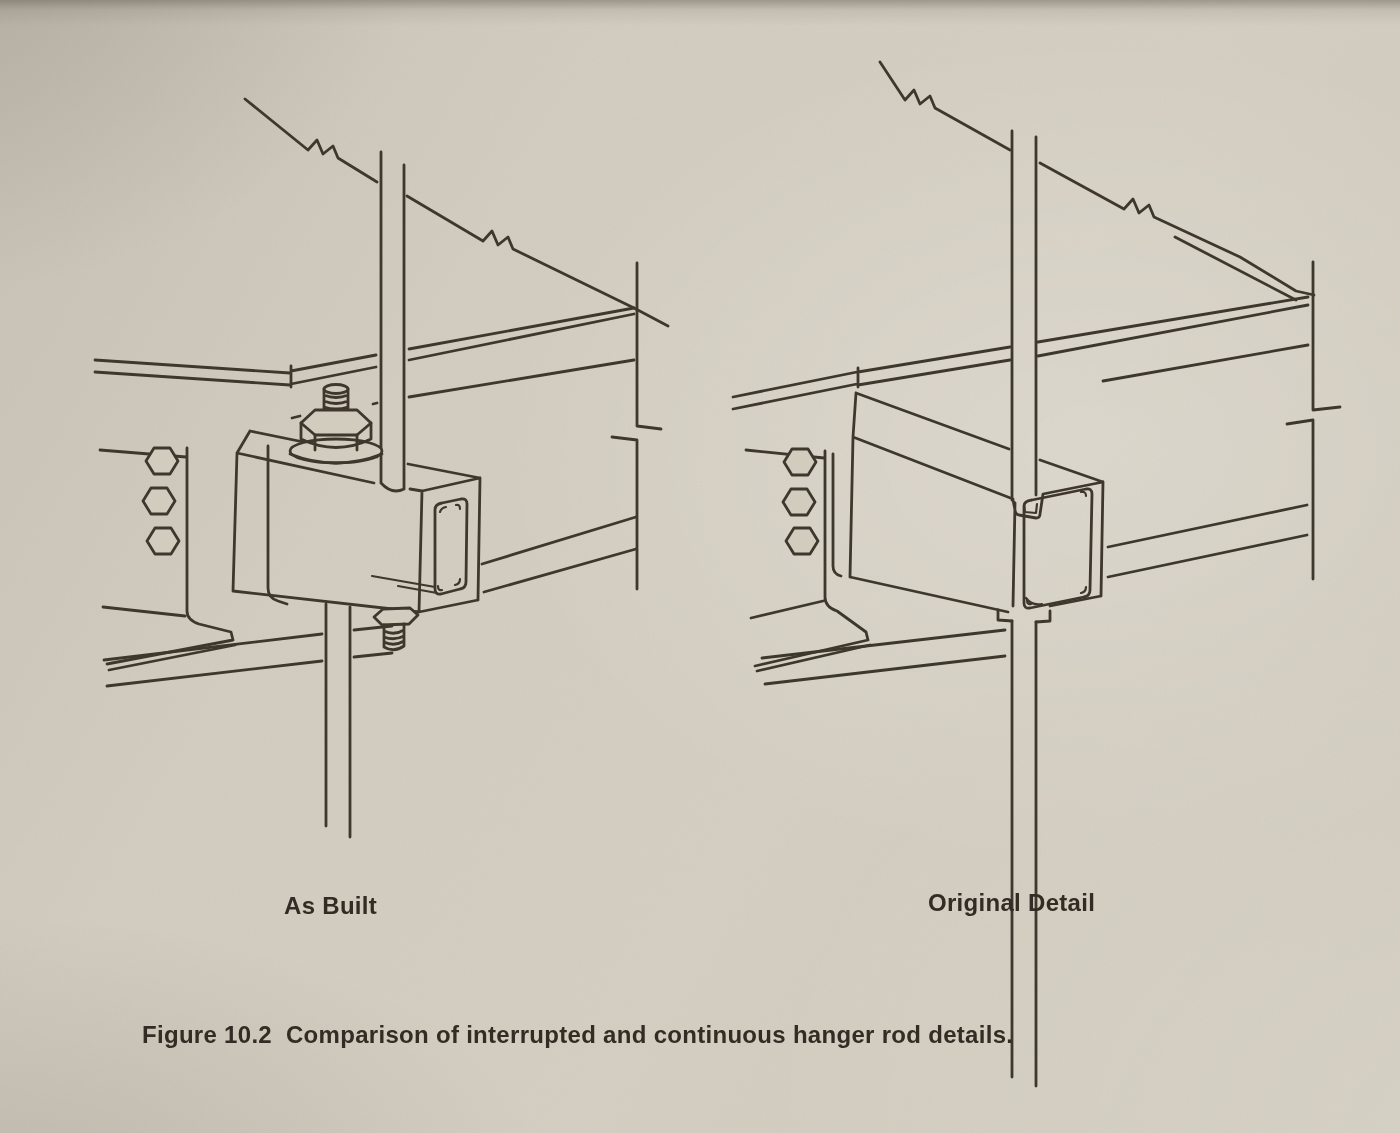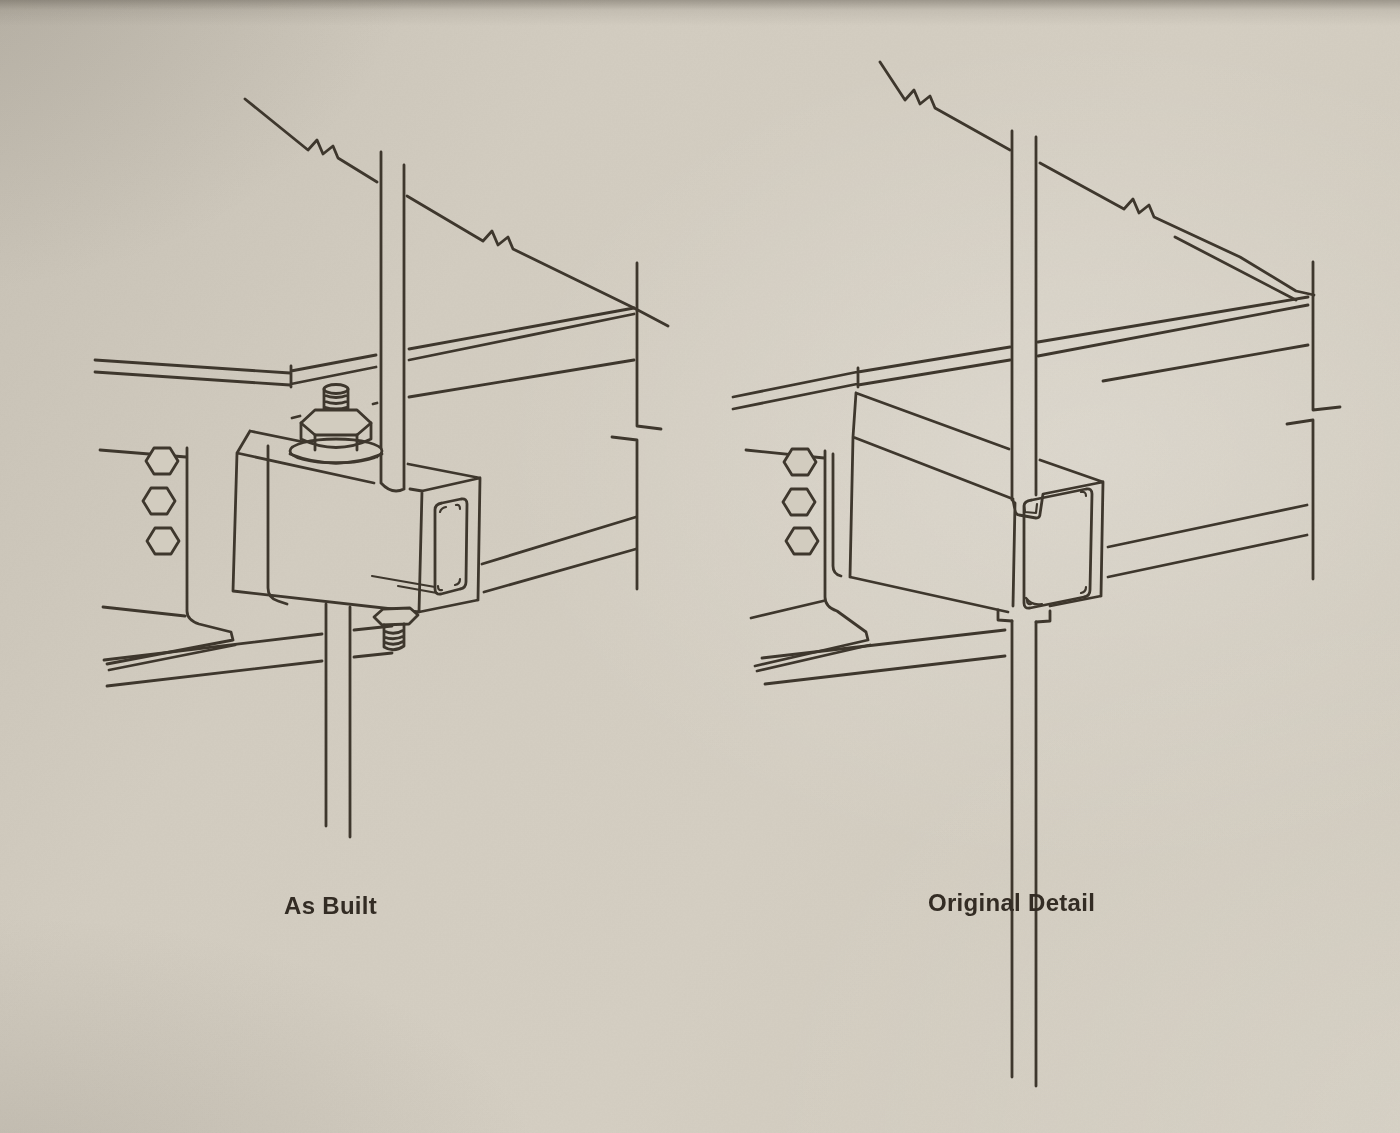--- a/index.html
+++ b/index.html
@@ -147,14 +147,15 @@
 
       <path class="stroke" d="M1012,131 L1012,500 M1036,137 L1036,495
            M1012,621 L1012,1077 M1036,622 L1036,1086"></path>
     </g>
   </svg>
 
   <div class="label" style="left:284px;top:892px;">As Built</div>
 
   <div class="label" style="left:928px;top:889px;">Original Detail</div>
 
+  <div class="label" style="left:142px;top:1021px;">Figure 10.2  Comparison of interrupted and continuous hanger rod details.</div>
 
 </div>
 
 </body></html>

